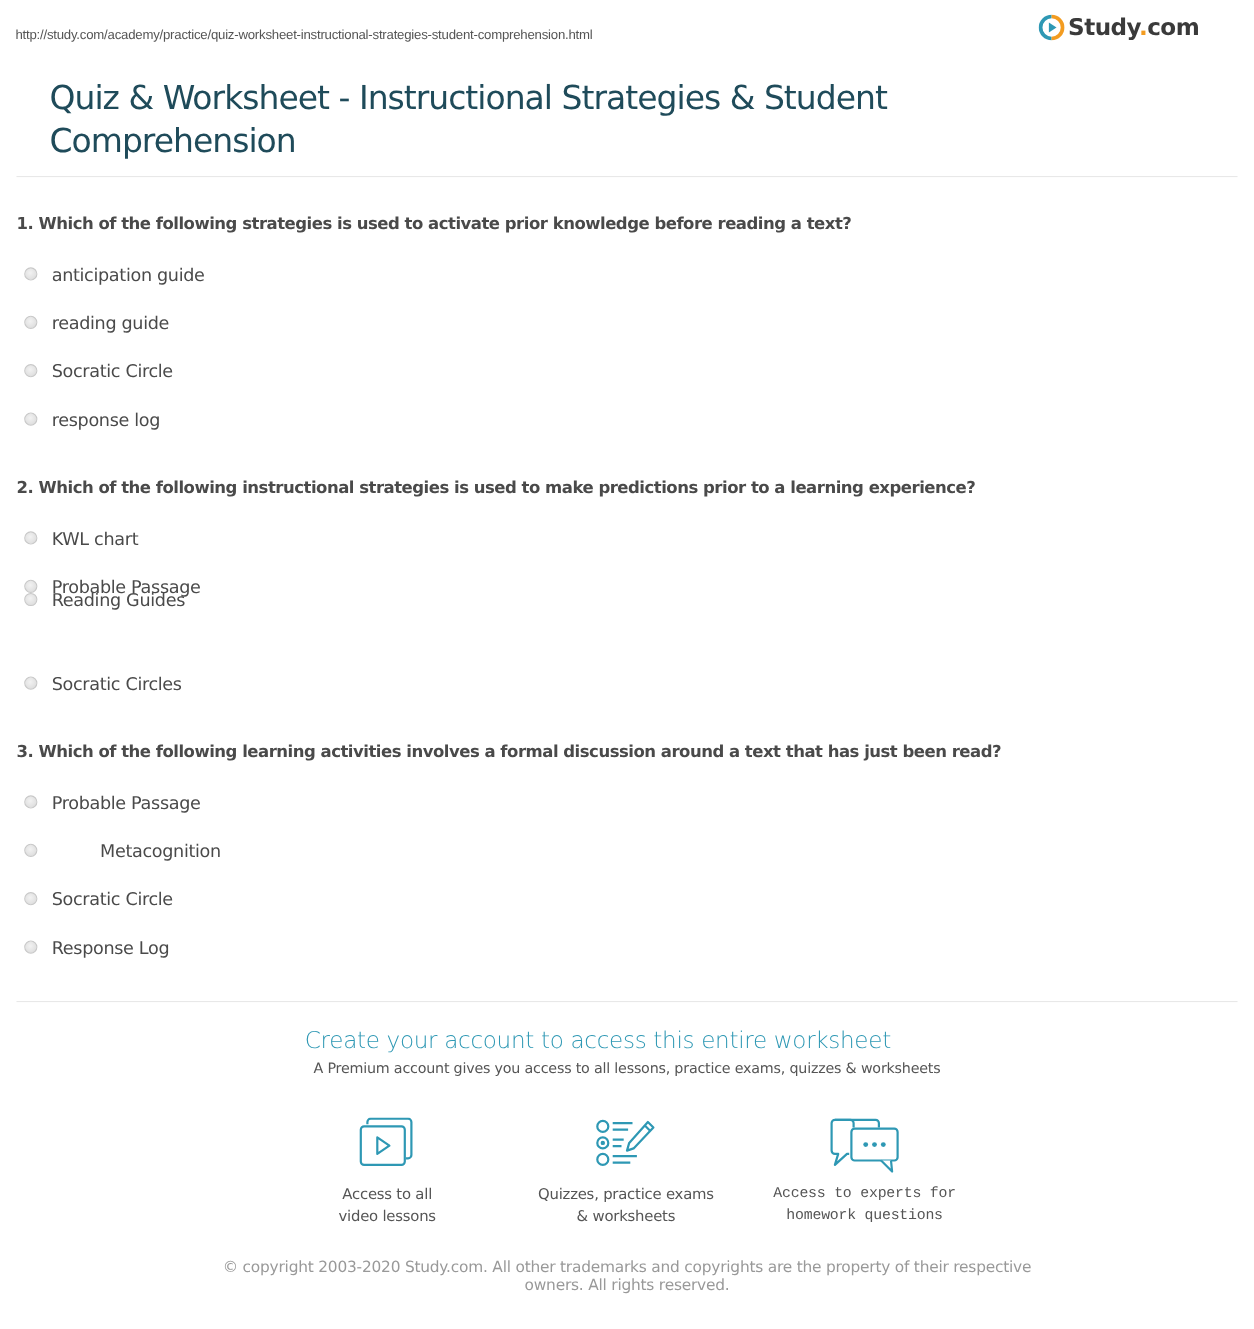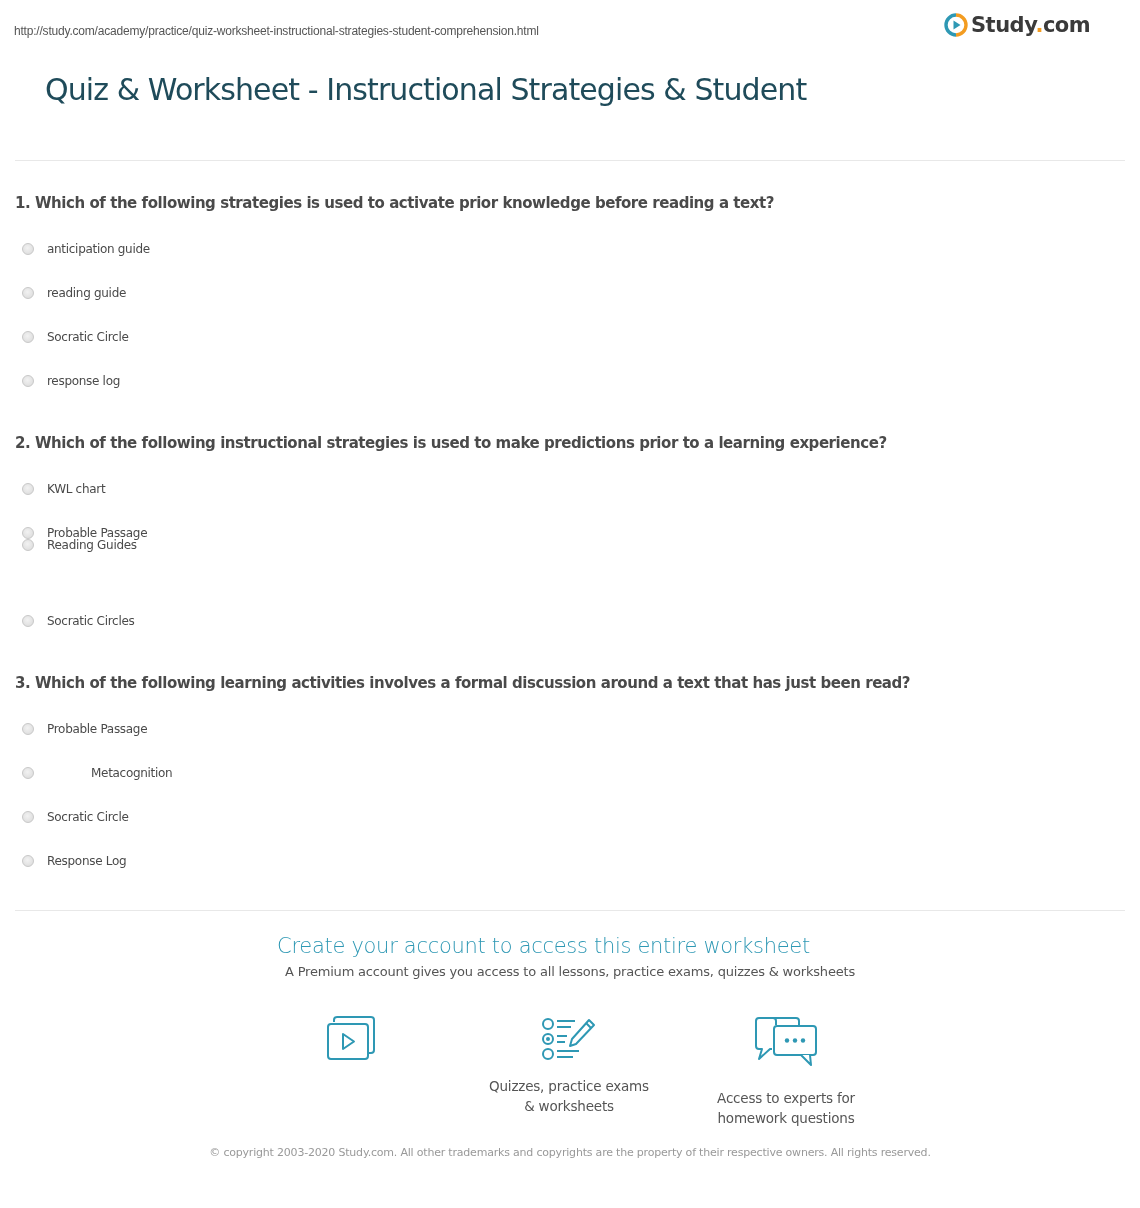--- a/index.html
+++ b/index.html
@@ -38,60 +38,61 @@
   }
   .answer {
     position: absolute; left: 22px; display: flex; align-items: center; height: 22px;
   }
   .radio {
     width: 12px; height: 12px; border-radius: 50%;
     background: radial-gradient(circle at 45% 40%, #f2f2f2 0%, #e0e0e0 70%);
     border: 1px solid #c8c8c8; margin-right: 13px; flex: none;
   }
   .answer-text {
-    font-family: "DejaVu Sans", sans-serif; font-size: 12px; color: #4a4a4a; letter-spacing: -0.3px;
+    font-family: "DejaVu Sans", sans-serif; font-size: 16px; color: #4a4a4a; letter-spacing: -0.3px;
   }
   .cta-title {
     position: absolute; left: 0; width: 1031px; top: 934px; text-align: center;
     font-size: 21px; color: #2e98b4; font-weight: 300; letter-spacing: -0.3px;
     font-family: "DejaVu Sans", sans-serif;
     margin-left: 28px;
   }
   .cta-sub {
     position: absolute; left: 0; width: 1140px; top: 964px; text-align: center;
     font-size: 13px; color: #555; letter-spacing: -0.2px;
   }
   .feature {
     position: absolute; top: 1016px; width: 200px; text-align: center;
   }
   .feature svg { display: block; margin: 0 auto; }
   .feature-label {
     margin-top: 14px; font-size: 13.5px; line-height: 20px; color: #555; letter-spacing: -0.2px;
   }
   .footer {
     position: absolute; left: 200px; width: 740px; top: 1144px; text-align: center;
-    font-size: 11px; line-height: 17px; color: #999; letter-spacing: -0.2px;
+    font-size: 14px; line-height: 17px; color: #999; letter-spacing: -0.2px;
   }
 </style>
 </head>
 <body>
 
 <div class="url">http://study.com/academy/practice/quiz-worksheet-instructional-strategies-student-comprehension.html</div>
 
 <div class="logo">
   <svg class="logo-icon" viewBox="0 0 24 24">
     <path d="M12 2 A10 10 0 0 0 12 22" fill="none" stroke="#2e98b4" stroke-width="3.4"></path>
     <path d="M12 2 A10 10 0 0 1 12 22" fill="none" stroke="#f39c21" stroke-width="3.4"></path>
     <path d="M9.5 7.5 L16.5 12 L9.5 16.5 Z" fill="#2e98b4"></path>
   </svg>
   <span class="logo-text"><span>Study</span><span class="logo-dot">.</span><span>com</span></span>
 </div>
 
 <h1 class="title">
   <span>Quiz &amp; Worksheet - Instructional Strategies &amp; Student</span><br>
+  <span>Comprehension</span>
 </h1>
 
 <div class="rule" style="top:160px;"></div>
 
 <div class="question" style="top:194px;">1. Which of the following strategies is used to activate prior knowledge before reading a text?</div>
 <div class="answer" style="top:238px;">
     <span class="radio"></span>
     <span class="answer-text">anticipation guide</span>
   </div>
 <div class="answer" style="top:282px;">
@@ -147,20 +148,24 @@
 
 <div class="cta-title">Create your account to access this entire worksheet</div>
 <div class="cta-sub">A Premium account gives you access to all lessons, practice exams, quizzes &amp; worksheets</div>
 
 <div class="feature" style="left:252px;">
   <svg width="52" height="46" viewBox="0 0 52 46">
     <path d="M8 6 V4 a3 3 0 0 1 3 -3 H45 a3 3 0 0 1 3 3 V34 a3 3 0 0 1 -3 3 H43" fill="none" stroke="#2e98b4" stroke-width="2"></path>
     <rect x="2" y="8" width="40" height="35" rx="3" fill="#fff" stroke="#2e98b4" stroke-width="2"></rect>
     <path d="M17 18 L28 25.5 L17 33 Z" fill="none" stroke="#2e98b4" stroke-width="2" stroke-linejoin="round"></path>
   </svg>
+  <div class="feature-label">
+    <div>Access to all</div>
+    <div>video lessons</div>
+  </div>
 </div>
 
 <div class="feature" style="left:469px;">
   <svg width="56" height="46" viewBox="0 0 56 46">
     <circle cx="7" cy="8" r="5" fill="none" stroke="#2e98b4" stroke-width="2"></circle>
     <circle cx="7" cy="23" r="5" fill="none" stroke="#2e98b4" stroke-width="2"></circle>
     <circle cx="7" cy="23" r="2" fill="#2e98b4"></circle>
     <circle cx="7" cy="38" r="5" fill="none" stroke="#2e98b4" stroke-width="2"></circle>
     <path d="M16 5 H34 M16 11 H30 M16 20 H26 M16 26 H24 M16 35 H38 M16 41 H32" stroke="#2e98b4" stroke-width="2"></path>
     <path d="M48 4 L53 9 L35 28 L29 30 L31 23 Z" fill="none" stroke="#2e98b4" stroke-width="2" stroke-linejoin="round"></path>
@@ -175,19 +180,19 @@
 <div class="feature" style="left:686px;">
   <svg width="64" height="52" viewBox="0 0 64 52">
     <path d="M22 9 V5 a3 3 0 0 0 -3 -3 H5 a3 3 0 0 0 -3 3 V30 a3 3 0 0 0 3 3 H8 L5 43 L16 33 H18" fill="none" stroke="#2e98b4" stroke-width="2" stroke-linejoin="round"></path>
     <path d="M5 2 H42 a3 3 0 0 1 3 3 V9" fill="none" stroke="#2e98b4" stroke-width="2"></path>
     <rect x="20" y="10" width="42" height="29" rx="3" fill="#fff" stroke="#2e98b4" stroke-width="2"></rect>
     <path d="M47 39 L57 49 L56 39" fill="#fff" stroke="#2e98b4" stroke-width="2" stroke-linejoin="round"></path>
     <circle cx="33" cy="24.5" r="2.2" fill="#2e98b4"></circle>
     <circle cx="41" cy="24.5" r="2.2" fill="#2e98b4"></circle>
     <circle cx="49" cy="24.5" r="2.2" fill="#2e98b4"></circle>
   </svg>
-  <div class="feature-label" style="margin-top:20px;">
+  <div class="feature-label" style="margin-top:8px;font-family:Liberation Mono, monospace;">
     <div>Access to experts for</div>
     <div>homework questions</div>
   </div>
 </div>
 
 <div class="footer">© copyright 2003-2020 Study.com. All other trademarks and copyrights are the property of their respective owners. All rights reserved.</div>
 
 </body></html>

